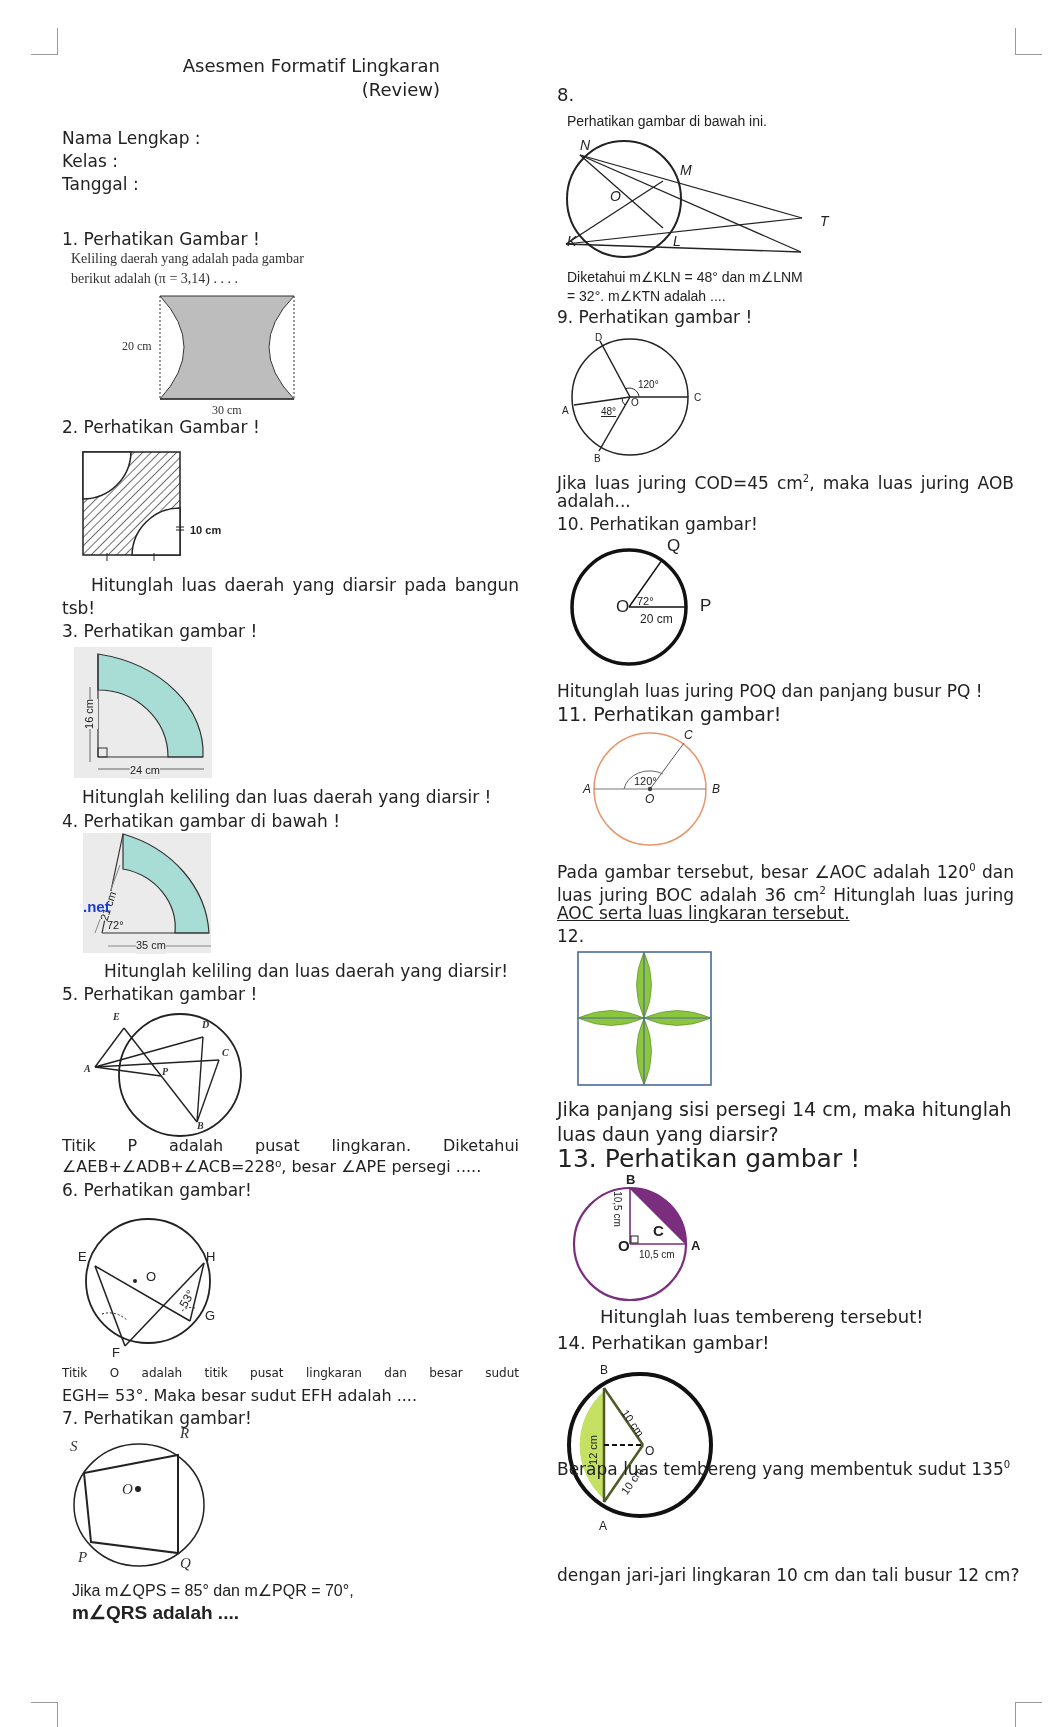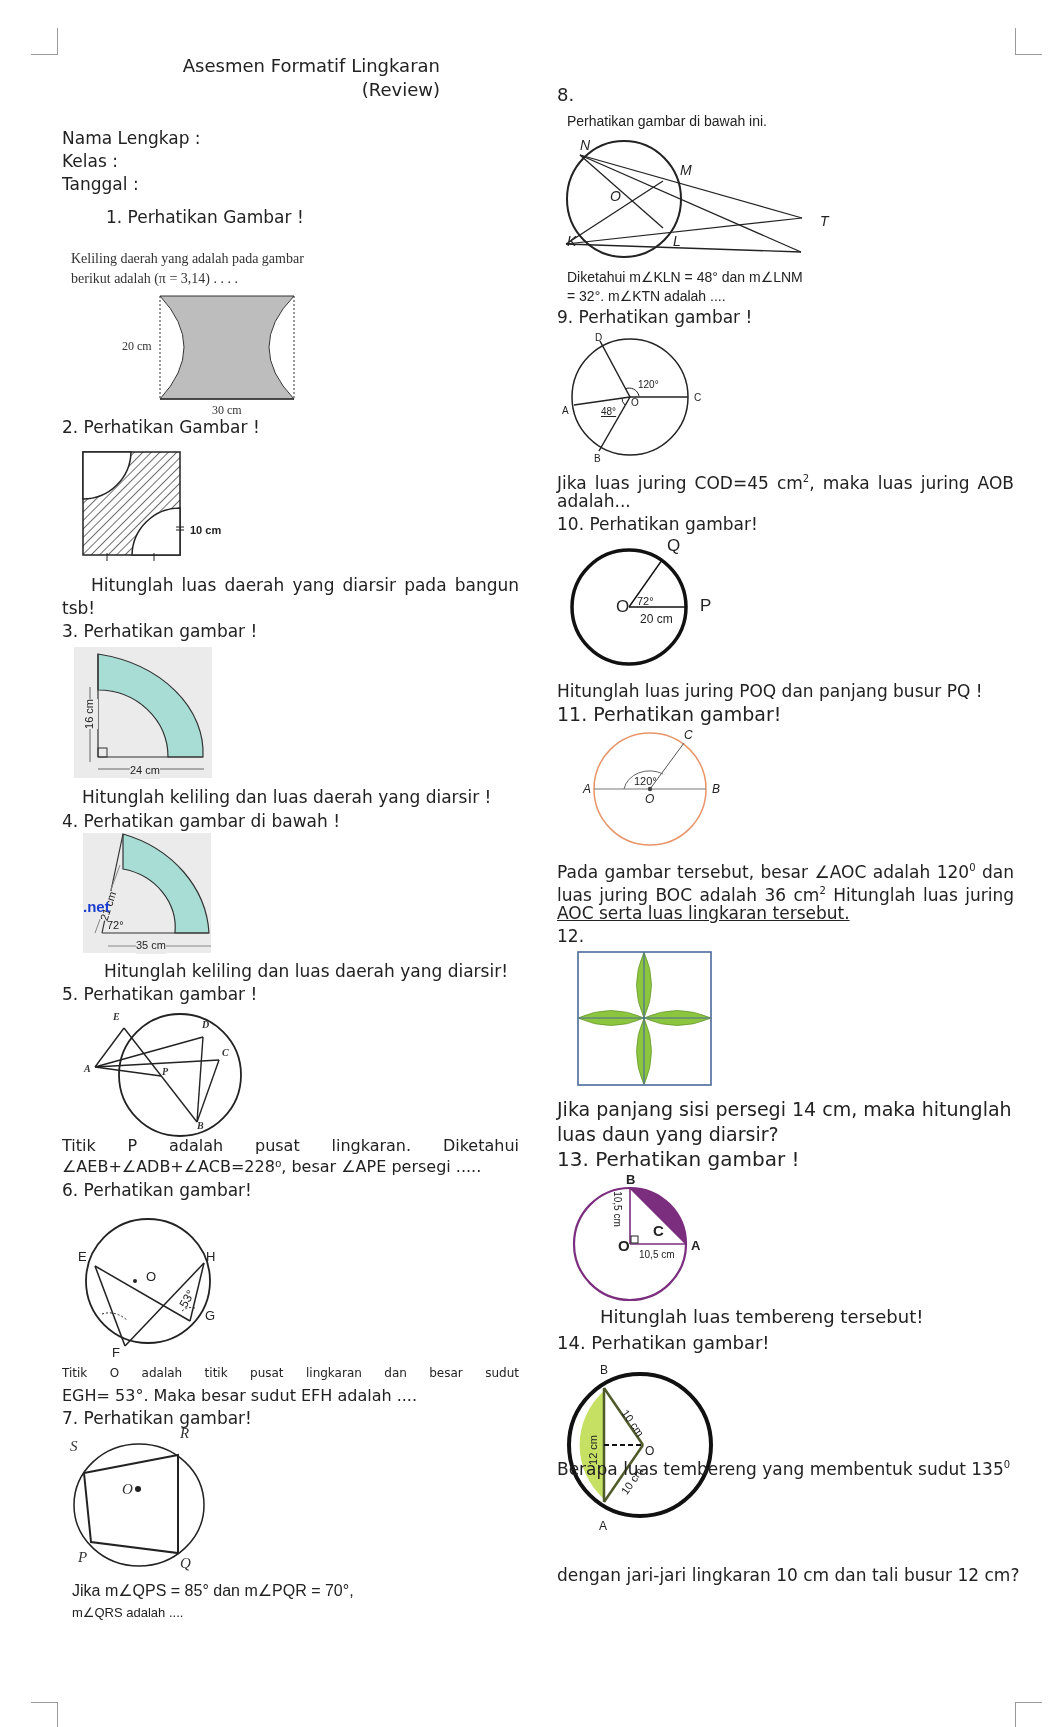--- a/index.html
+++ b/index.html
@@ -23,21 +23,21 @@
 <div class="crop" style="left:1015px;top:1702px;border-width:1px 0 0 1px;"></div>
 
 <div class="title" style="left:140px;top:54px;width:300px;">
   <div>Asesmen Formatif Lingkaran</div>
   <div>(Review)</div>
 </div>
 <div class="t" style="left:62px;top:127px;">Nama Lengkap :</div>
 <div class="t" style="left:62px;top:150px;">Kelas :</div>
 <div class="t" style="left:62px;top:173px;">Tanggal :</div>
 
-<div class="t" style="left:62px;top:206px;margin-left:44px;">1. Perhatikan Gambar !</div>
+<div class="t" style="left:62px;top:228px;">1. Perhatikan Gambar !</div>
 <div class="serif" style="left:71px;top:250px;">Keliling daerah yang adalah pada gambar</div>
 <div class="serif" style="left:71px;top:270px;">berikut adalah (π = 3,14) . . . .</div>
 <svg style="left:160px;top:296px;" width="140" height="110">
   <path d="M0,0 L134,0 Q84,51 134,103 L0,103 Q48,51 0,0 Z" fill="#bdbdbd" stroke="#333" stroke-width="1"></path>
   <line x1="0" y1="0" x2="0" y2="103" stroke="#333" stroke-dasharray="2,2"></line>
   <line x1="134" y1="0" x2="134" y2="103" stroke="#333" stroke-dasharray="2,2"></line>
   <line x1="0" y1="103" x2="134" y2="103" stroke="#333" stroke-width="1.3"></line>
 </svg>
 <div class="serif" style="left:122px;top:337px;font-size:12px;">20 cm</div>
 <div class="serif" style="left:212px;top:401px;font-size:12px;">30 cm</div>
@@ -146,21 +146,21 @@
   <ellipse cx="65" cy="65" rx="65" ry="61" fill="none" stroke="#222" stroke-width="1.5"></ellipse>
   <polygon points="10,33 104,15 104,113 17,102" fill="none" stroke="#222" stroke-width="2"></polygon>
   <circle cx="64" cy="49" r="3" fill="#222"></circle>
 </svg>
 <div class="serif" style="left:70px;top:1437px;font-size:15px;font-style:italic;">S</div>
 <div class="serif" style="left:180px;top:1424px;font-size:15px;font-style:italic;">R</div>
 <div class="serif" style="left:122px;top:1480px;font-size:15px;font-style:italic;">O</div>
 <div class="serif" style="left:78px;top:1548px;font-size:15px;font-style:italic;">P</div>
 <div class="serif" style="left:180px;top:1554px;font-size:15px;font-style:italic;">Q</div>
 <div class="ts" style="left:72px;top:1582px;font-size:16px;">Jika m∠QPS = 85° dan m∠PQR = 70°,</div>
-<div class="ts" style="left:72px;top:1604px;font-size:13px;">m∠QRS adalah ....</div>
+<div class="ts" style="left:72px;top:1604px;font-size:19px;font-weight:bold;">m∠QRS adalah ....</div>
 
 <div class="t" style="left:557px;top:84px;font-size:18px;">8.</div>
 <div class="ts" style="left:567px;top:112px;">Perhatikan gambar di bawah ini.</div>
 <svg style="left:566px;top:140px;" width="260" height="110">
   <ellipse cx="58" cy="59" rx="57" ry="58" fill="none" stroke="#222" stroke-width="2"></ellipse>
   <g stroke="#222" stroke-width="1.3">
     <line x1="14" y1="15" x2="97" y2="88"></line>
     <line x1="14" y1="15" x2="235" y2="112"></line>
     <line x1="0" y1="104" x2="97" y2="41"></line>
     <line x1="0" y1="104" x2="235" y2="112"></line>
@@ -239,21 +239,21 @@
     <path d="M67,67 Q82,100 67,134 Q52,100 67,67 Z"></path>
     <path d="M1,67 Q34,52 67,67 Q34,82 1,67 Z"></path>
     <path d="M67,67 Q100,52 134,67 Q100,82 67,67 Z"></path>
   </g>
   <line x1="67" y1="1" x2="67" y2="134" stroke="#4a6a9a" stroke-width="1.2"></line>
   <line x1="1" y1="67" x2="134" y2="67" stroke="#4a6a9a" stroke-width="1.2"></line>
 </svg>
 <div class="t" style="left:557px;top:1097px;font-size:19px;line-height:25px;">Jika panjang sisi persegi 14 cm, maka hitunglah</div>
 <div class="t" style="left:557px;top:1122px;font-size:19px;line-height:25px;">luas daun yang diarsir?</div>
 
-<div class="t" style="left:557px;top:1148px;font-size:20px;">13. Perhatikan gambar !</div>
+<div class="t" style="left:557px;top:1148px;font-size:25px;">13. Perhatikan gambar !</div>
 <svg style="left:574px;top:1186px;" width="120" height="116">
   <circle cx="56" cy="58" r="56" fill="none" stroke="#7b2d7e" stroke-width="2.2"></circle>
   <path d="M56,2 A56,56 0 0 1 112,58 Z" fill="#7b2d7e"></path>
   <line x1="56" y1="2" x2="56" y2="58" stroke="#7b2d7e" stroke-width="1.6"></line>
   <line x1="56" y1="58" x2="112" y2="58" stroke="#7b2d7e" stroke-width="1.6"></line>
   <line x1="56" y1="2" x2="112" y2="58" stroke="#7b2d7e" stroke-width="1.6"></line>
   <rect x="57" y="50" width="7" height="7" fill="#fff" stroke="#222"></rect>
 </svg>
 <div class="ts" style="left:626px;top:1171px;font-size:13px;font-weight:bold;">B</div>
 <div class="ts" style="left:653px;top:1222px;font-size:15px;font-weight:bold;">C</div>

